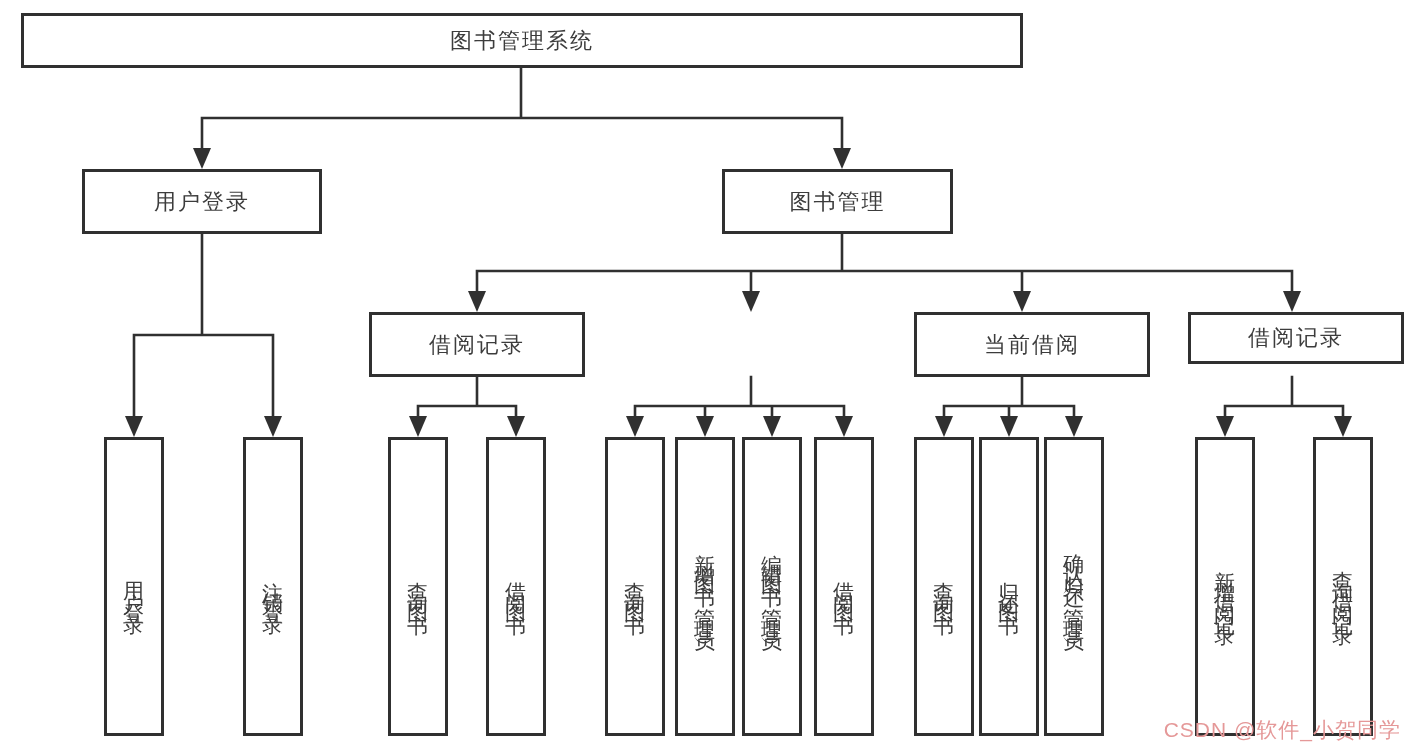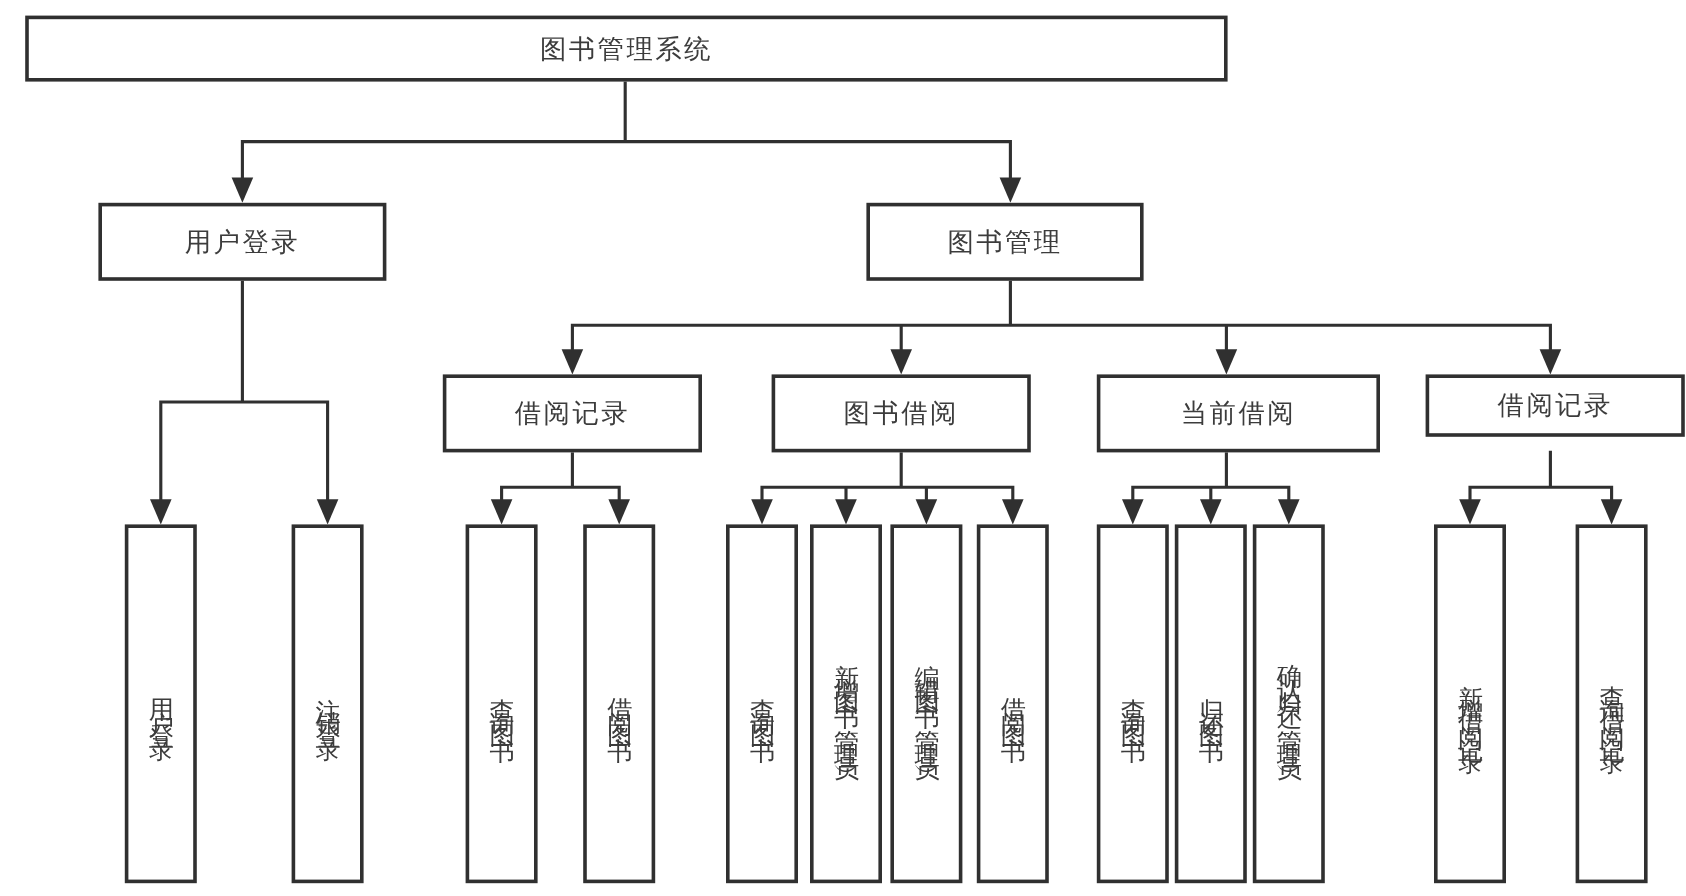--- a/index.html
+++ b/index.html
@@ -69,23 +69,20 @@
   <div class="node h" style="left:82px;top:169px;width:240px;height:65px">
     <span class="label">用户登录</span>
   </div>
   <div class="node h" style="left:722px;top:169px;width:231px;height:65px">
     <span class="label">图书管理</span>
   </div>
 
   <div class="node h" style="left:369px;top:312px;width:216px;height:65px">
     <span class="label">借阅记录</span>
   </div>
-  <div class="node h" style="left:643px;top:312px;width:216px;height:65px">
-    <span class="label">图书借阅</span>
-  </div>
   <div class="node h" style="left:914px;top:312px;width:236px;height:65px">
     <span class="label">当前借阅</span>
   </div>
   <div class="node h" style="left:1188px;top:312px;width:216px;height:52px">
     <span class="label">借阅记录</span>
   </div>
 
   <div class="node v" style="left:104px;top:437px;width:60px;height:299px">
     <span class="label">用户登录</span>
   </div>
@@ -123,13 +120,14 @@
     <span class="label">确认归还（管理员）</span>
   </div>
 
   <div class="node v" style="left:1195px;top:437px;width:60px;height:299px">
     <span class="label">新增借阅记录</span>
   </div>
   <div class="node v" style="left:1313px;top:437px;width:60px;height:299px">
     <span class="label">查询借阅记录</span>
   </div>
 
+  <div class="watermark">CSDN @软件_小贺同学</div>
 </div>
 
 </body></html>

